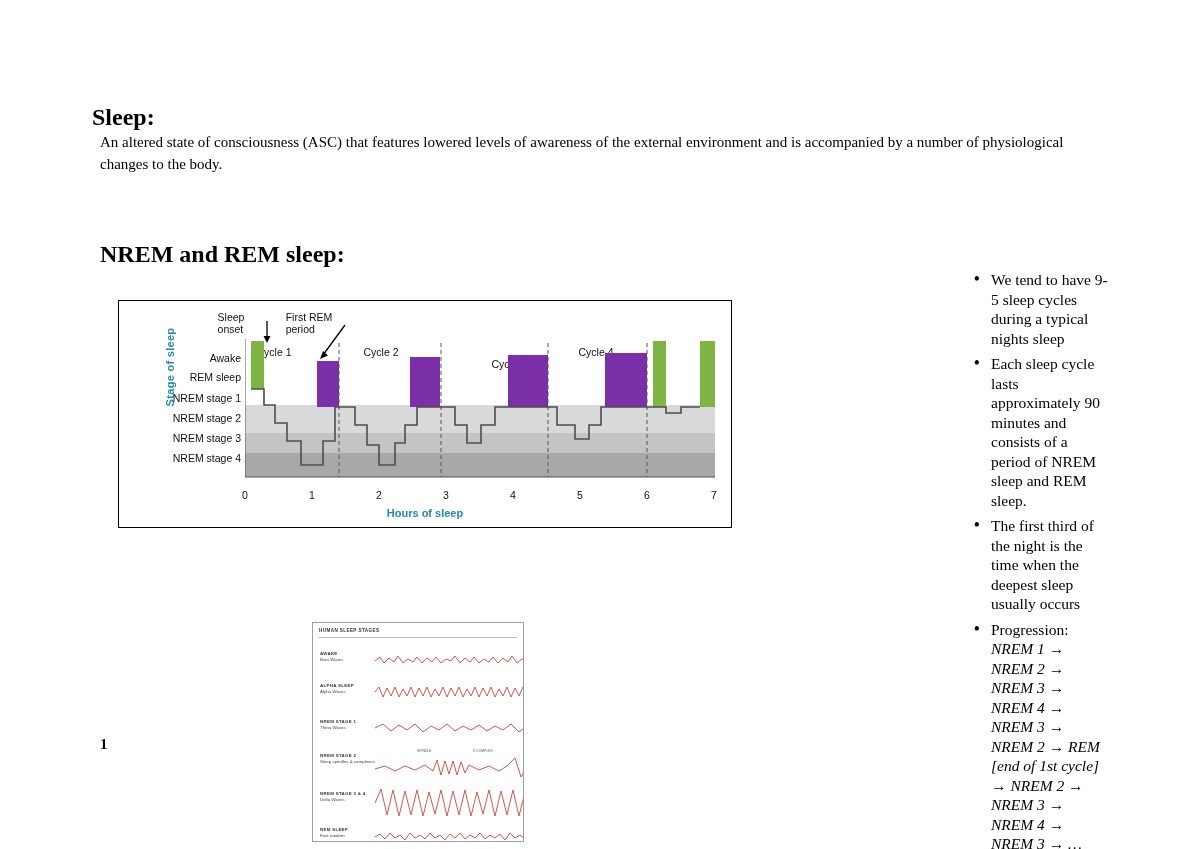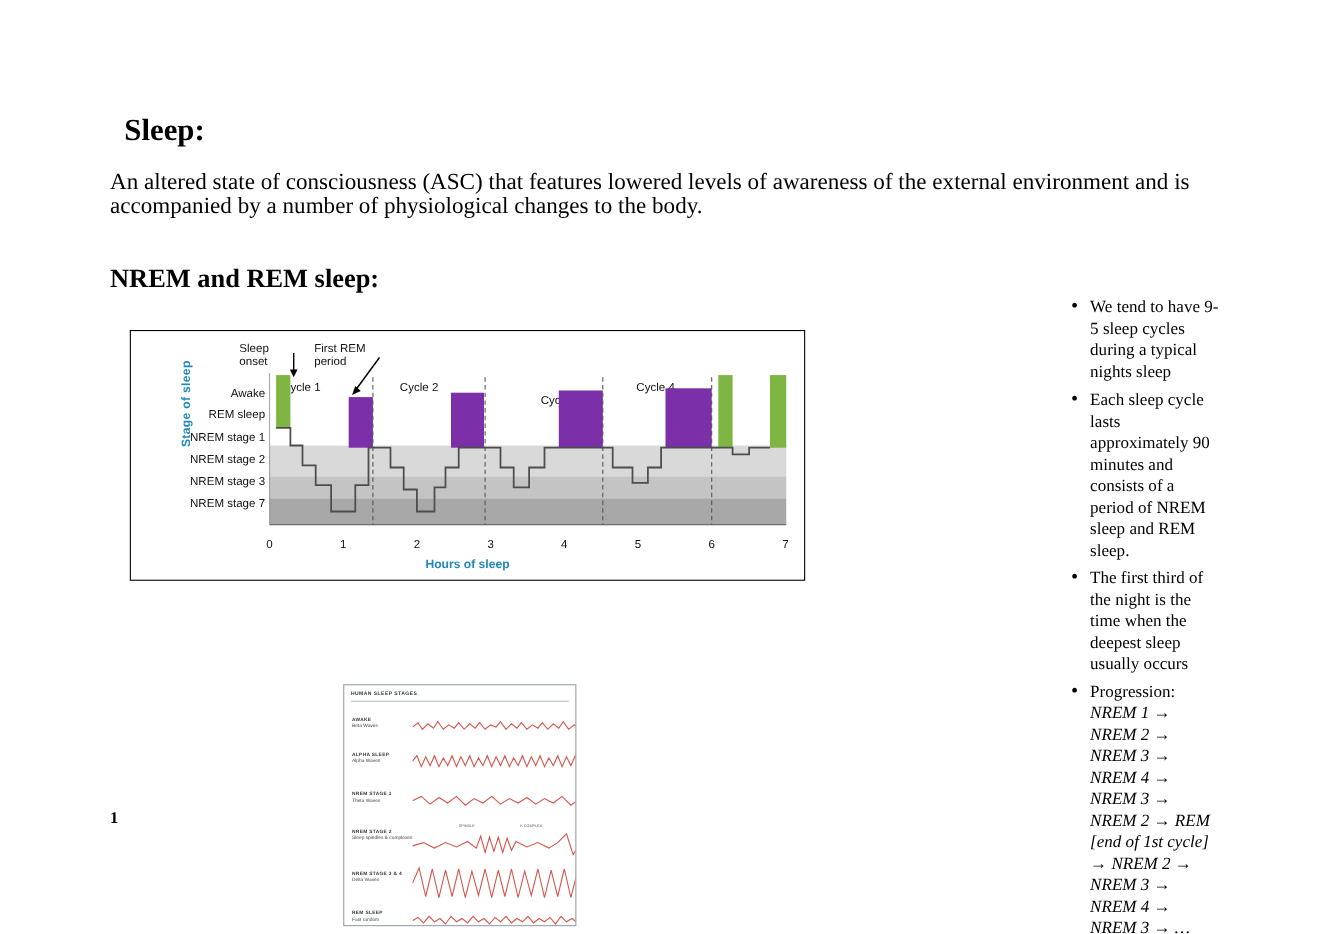--- a/index.html
+++ b/index.html
@@ -16,34 +16,33 @@
     overflow: hidden;
   }
   .page {
     position: absolute;
     inset: 0;
   }
 
   
   .heading-main {
     position: absolute;
-    left: 113px;
+    left: 92px;
     top: 104px;
-    font-size: 28px;
+    font-size: 24px;
     font-weight: bold;
     line-height: 1.1;
   }
   .body-para {
     position: absolute;
     left: 100px;
     top: 131px;
     width: 1000px;
-    font-size: 21px;
+    font-size: 15px;
     line-height: 22px;
-    margin-top: 23px;
   }
   .bullets-top {
     position: absolute;
     left: 120px;
     top: 172px;
     width: 700px;
     font-size: 17px;
     line-height: 21px;
     list-style: none;
     padding: 0;
@@ -275,21 +274,21 @@
 
       <div class="hyp-ylabel">Stage of sleep</div>
       <div class="hyp-xlabel">Hours of sleep</div>
 
       <div class="ytick-wrap">
         <div class="hyp-ytick" style="top:51px">Awake</div>
         <div class="hyp-ytick" style="top:70px">REM sleep</div>
         <div class="hyp-ytick" style="top:91px">NREM stage 1</div>
         <div class="hyp-ytick" style="top:111px">NREM stage 2</div>
         <div class="hyp-ytick" style="top:131px">NREM stage 3</div>
-        <div class="hyp-ytick" style="top:151px">NREM stage 7</div>
+        <div class="hyp-ytick" style="top:151px">NREM stage 4</div>
       </div>
 
       <div class="hyp-xtick" style="left:126px">0</div>
       <div class="hyp-xtick" style="left:193px">1</div>
       <div class="hyp-xtick" style="left:260px">2</div>
       <div class="hyp-xtick" style="left:327px">3</div>
       <div class="hyp-xtick" style="left:394px">4</div>
       <div class="hyp-xtick" style="left:461px">5</div>
       <div class="hyp-xtick" style="left:528px">6</div>
       <div class="hyp-xtick" style="left:595px">7</div>

